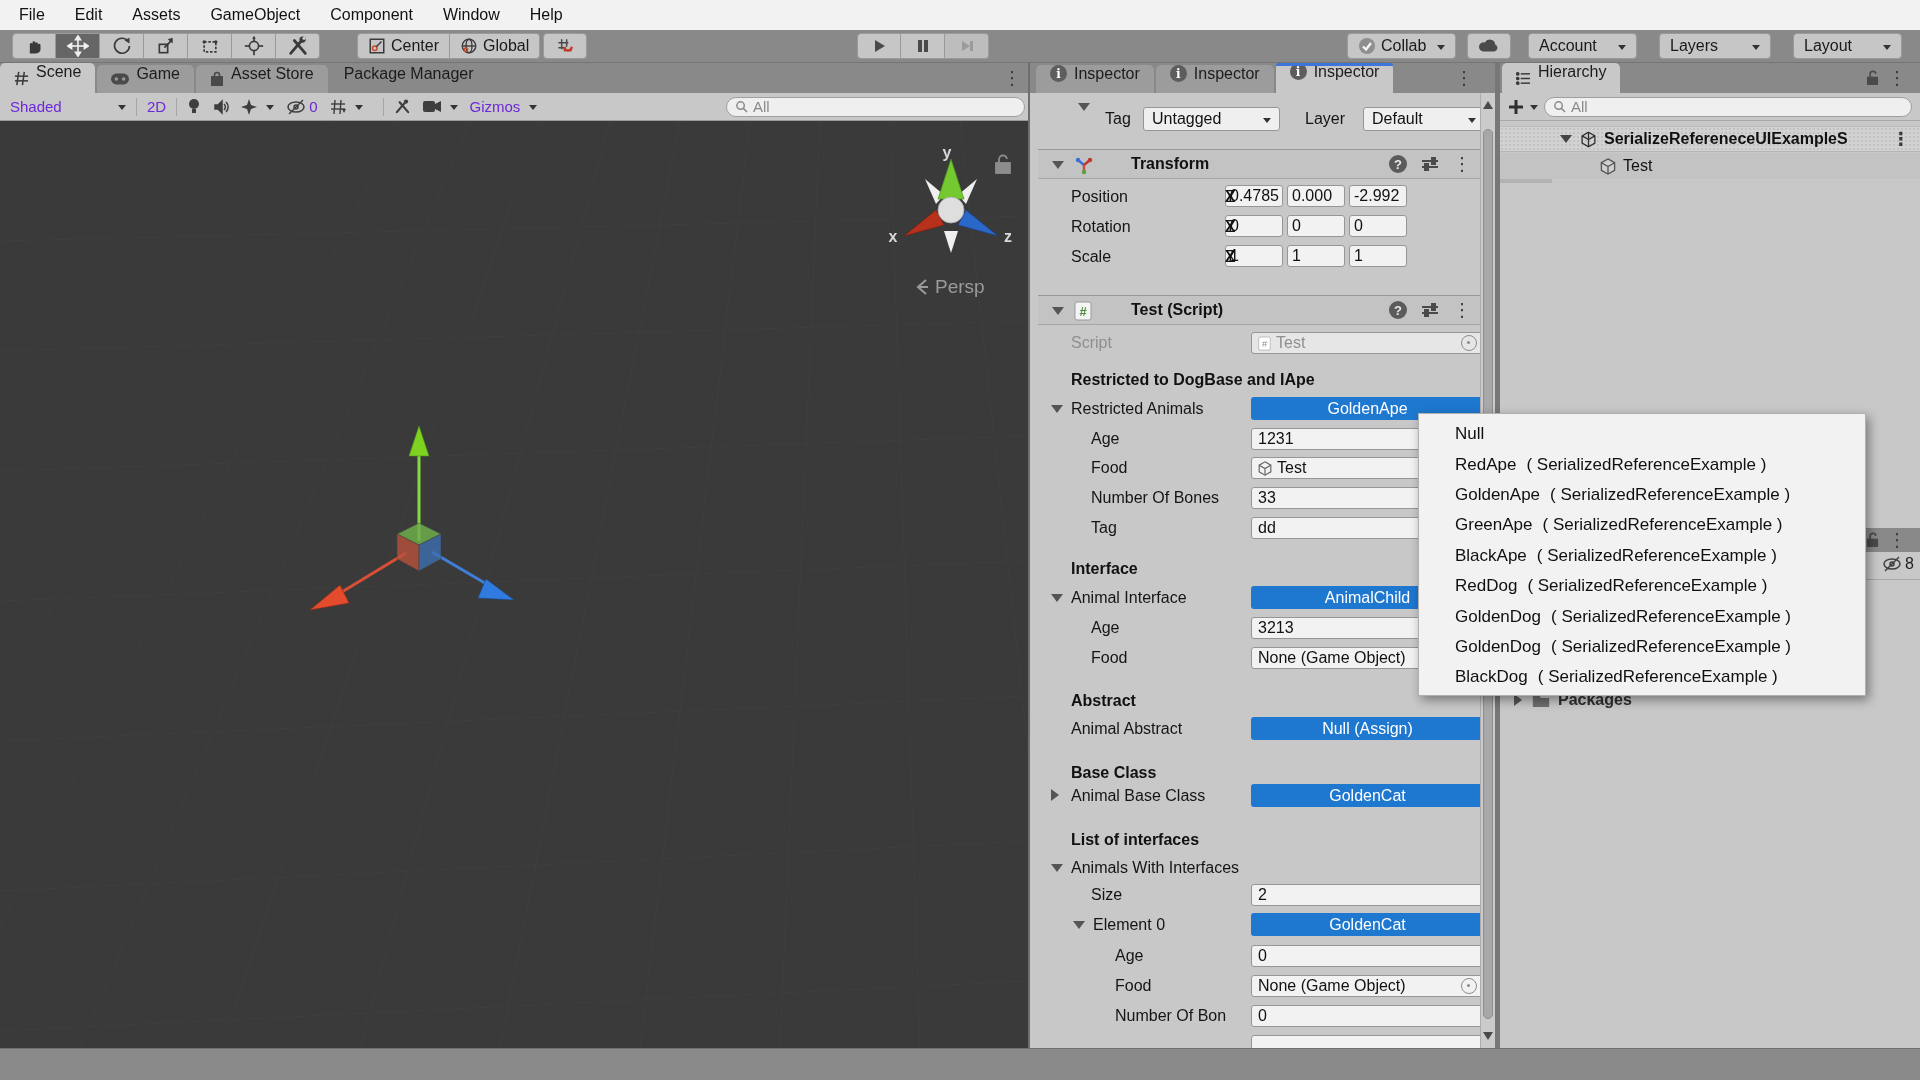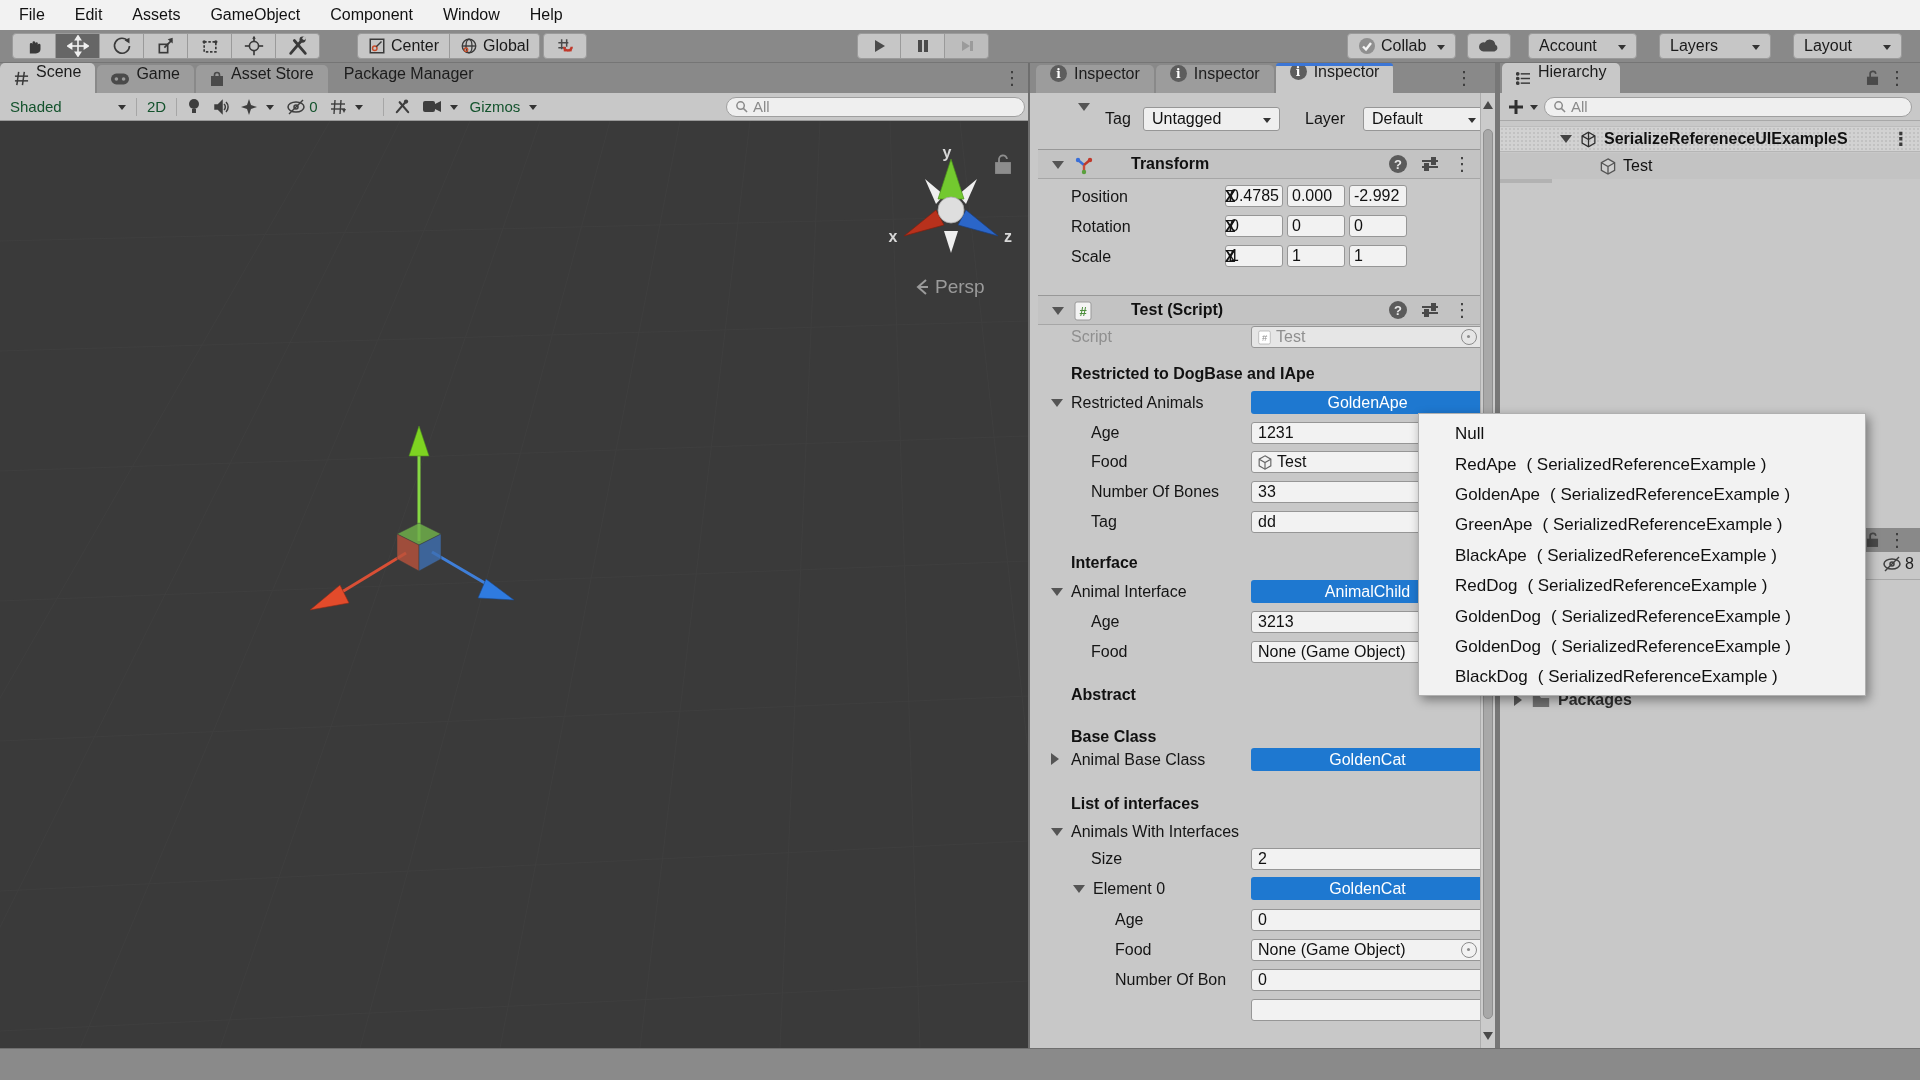--- a/index.html
+++ b/index.html
@@ -30,21 +30,21 @@
   .tab { height:28px; display:flex; gap:7px; padding:0 14px; font-size:16px; color:#1c1c1c;
          background:#9c9c9c; border-radius:5px 5px 0 0; margin-right:2px; position:relative; }
   .tab.active { background:#c8c8c8; height:30px; }
   .tab.active .topbar { position:absolute; left:0; top:0; width:100%; height:3px; background:#3c76d6; border-radius:5px 5px 0 0; }
   .kebab { color:#3a3a3a; font-size:18px; line-height:1; letter-spacing:0; cursor:pointer; }
 
   
   .scene-panel { left:0; top:63px; width:1030px; height:985px; }
   .scenetoolbar { position:absolute; left:0; top:30px; width:1030px; height:28px; background:#c8c8c8;
                   border-bottom:1px solid #999; display:flex; align-items:center; padding:0 4px; font-size:15px; color:#222; }
-  .stbtn { display:inline-flex; align-items:center; height:22px; padding:0 6px; cursor:pointer; color:#14532d; gap:3px; }
+  .stbtn { display:inline-flex; align-items:center; height:22px; padding:0 6px; cursor:pointer; color:#6d28d9; gap:3px; }
   .sep { width:1px; height:18px; background:#a6a6a6; margin:0 4px; }
   .searchpill { display:flex; align-items:center; height:20px; background:#efefef; border:1px solid #9f9f9f;
                 border-radius:10px; padding:0 8px; gap:5px; color:#8a8a8a; font-size:15px; }
   .viewport { position:absolute; left:0; top:58px; width:1028px; height:927px; background:#3a3a3a; overflow:hidden; }
   .vdivider { position:absolute; left:1028px; top:0; width:2px; height:985px; background:#6e6e6e; }
   .persp { position:absolute; left:915px; top:155px; display:flex; align-items:center; gap:6px; color:#9b9b9b; font-size:19px; }
 
   
   .inspector { left:1030px; top:63px; width:465px; height:985px; background:#c8c8c8; }
   .insp-tabbar { left:0; top:0; width:465px; }
@@ -620,21 +620,21 @@
                 <line x1="1" y1="5" x2="17" y2="5"></line>
                 <line x1="1" y1="11" x2="17" y2="11"></line>
                 <rect x="11" y="2" width="3" height="6" fill="#4a4a4a"></rect>
                 <rect x="4" y="8" width="3" height="6" fill="#4a4a4a"></rect>
               </svg>
             </span>
           <span class="kebab">⋮</span>
         </span>
       </div>
 
-      <div class="irow disabled" style="">
+      <div class="irow disabled" style="margin-top:6px">
         <span class="ilabel l0">Script</span>
         <div class="ifield">
           <span class="icon" style="margin-right:5px">
               <svg width="13" height="15" viewBox="0 0 18 20">
                 <rect x="1" y="1" width="16" height="18" rx="2" fill="#fff" stroke="#aaa"></rect>
                 <text x="9" y="15" font-size="13" fill="#8f8f8f" text-anchor="middle">#</text>
               </svg>
             </span>
           <span>Test</span>
           <span class="picker"></span>
@@ -695,20 +695,26 @@
           </div>
       </div>
       <div class="irow" style="margin-top:6px">
         <span class="ilabel l1">Food</span>
         <div class="ifield">
             <span>None (Game Object)</span>
           </div>
       </div>
 
       <div class="sheader" style="margin-top:22px">Abstract</div>
+      <div class="irow" style="margin-top:5px;height:25px">
+        <span class="ilabel l0">Animal Abstract</span>
+        <div class="bluebtn">
+            <span>Null (Assign)</span>
+          </div>
+      </div>
 
       <div class="sheader" style="margin-top:22px">Base Class</div>
       <div class="irow" style="margin-top:0;height:25px">
         <span class="fold closed" style="left:13px"></span>
         <span class="ilabel l0">Animal Base Class</span>
         <div class="bluebtn">
             <span>GoldenCat</span>
           </div>
       </div>
 

